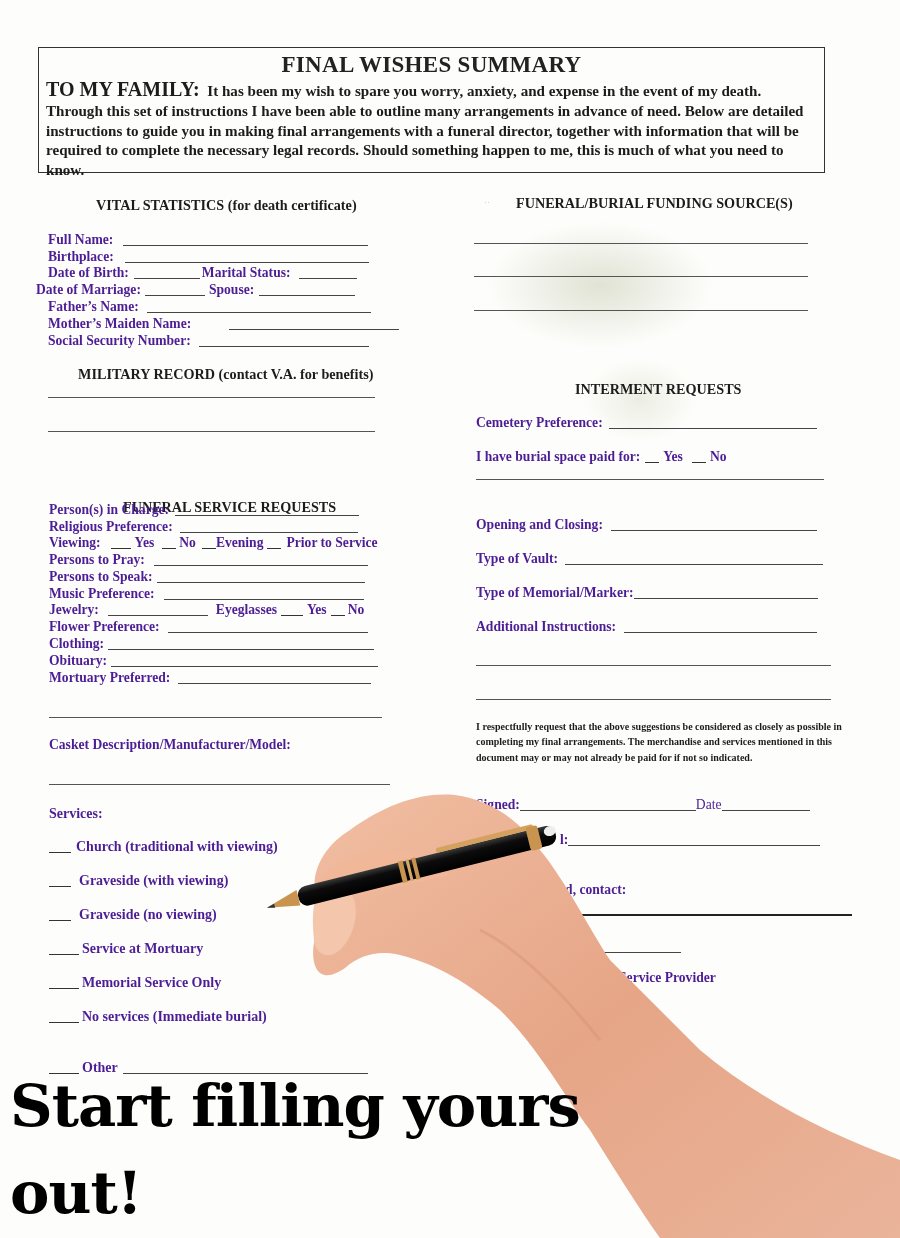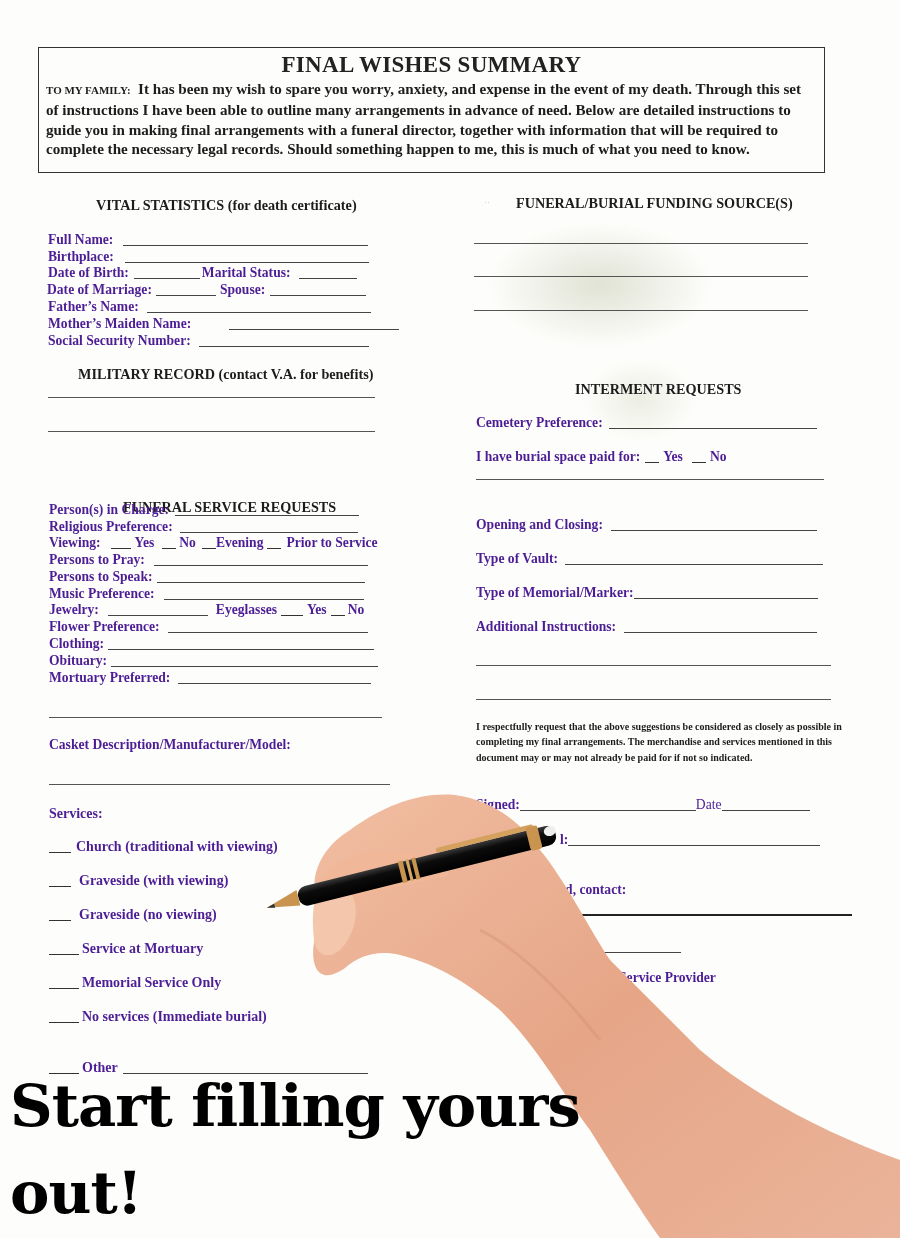--- a/index.html
+++ b/index.html
@@ -24,21 +24,21 @@
     border:1.5px solid #333; box-sizing:border-box; padding:3px 7px 0 7px;
   }
   .header-title {
     text-align:center; font-weight:bold; font-size:23px; letter-spacing:0.3px;
     line-height:28px; color:#222;
   }
   .header-body {
     font-weight:bold; font-size:15.1px; line-height:19.8px; color:#1c1c1c;
     margin-top:1px;
   }
-  .header-body .lead { font-size:11px; }
+  .header-body .lead { font-size:20px; }
 
   .section-title {
     position:absolute; font-weight:bold; font-size:14.2px; color:#1c1c1c; white-space:nowrap;
   }
   .row {
     position:absolute; display:flex; align-items:flex-end; white-space:nowrap;
     font-weight:bold; font-size:13.6px; line-height:16px; color:#4c1d95;
   }
   .line {
     display:inline-block; border-bottom:1.2px solid #444; height:1px; margin-bottom:2px;
@@ -82,21 +82,21 @@
 <div class="row" style="left:48px;top:249px;">
   <span>Birthplace:</span>
   <span class="line" style="width:244px;margin-left:11px;"></span>
 </div>
 <div class="row" style="left:48px;top:265px;">
   <span>Date of Birth:</span>
   <span class="line" style="width:66px;margin-left:5px;"></span>
   <span style="margin-left:2px;">Marital Status:</span>
   <span class="line" style="width:58px;margin-left:8px;"></span>
 </div>
-<div class="row" style="left:47px;top:282px;">
+<div class="row" style="left:36px;top:282px;">
   <span>Date of Marriage:</span>
   <span class="line" style="width:60px;margin-left:4px;"></span>
   <span style="margin-left:4px;">Spouse:</span>
   <span class="line" style="width:96px;margin-left:5px;"></span>
 </div>
 <div class="row" style="left:48px;top:299px;justify-content:space-between;">
   <span>Father’s Name:</span>
   <span class="line" style="width:224px;margin-left:8px;"></span>
 </div>
 <div class="row" style="left:48px;top:316px;gap:32px;">

